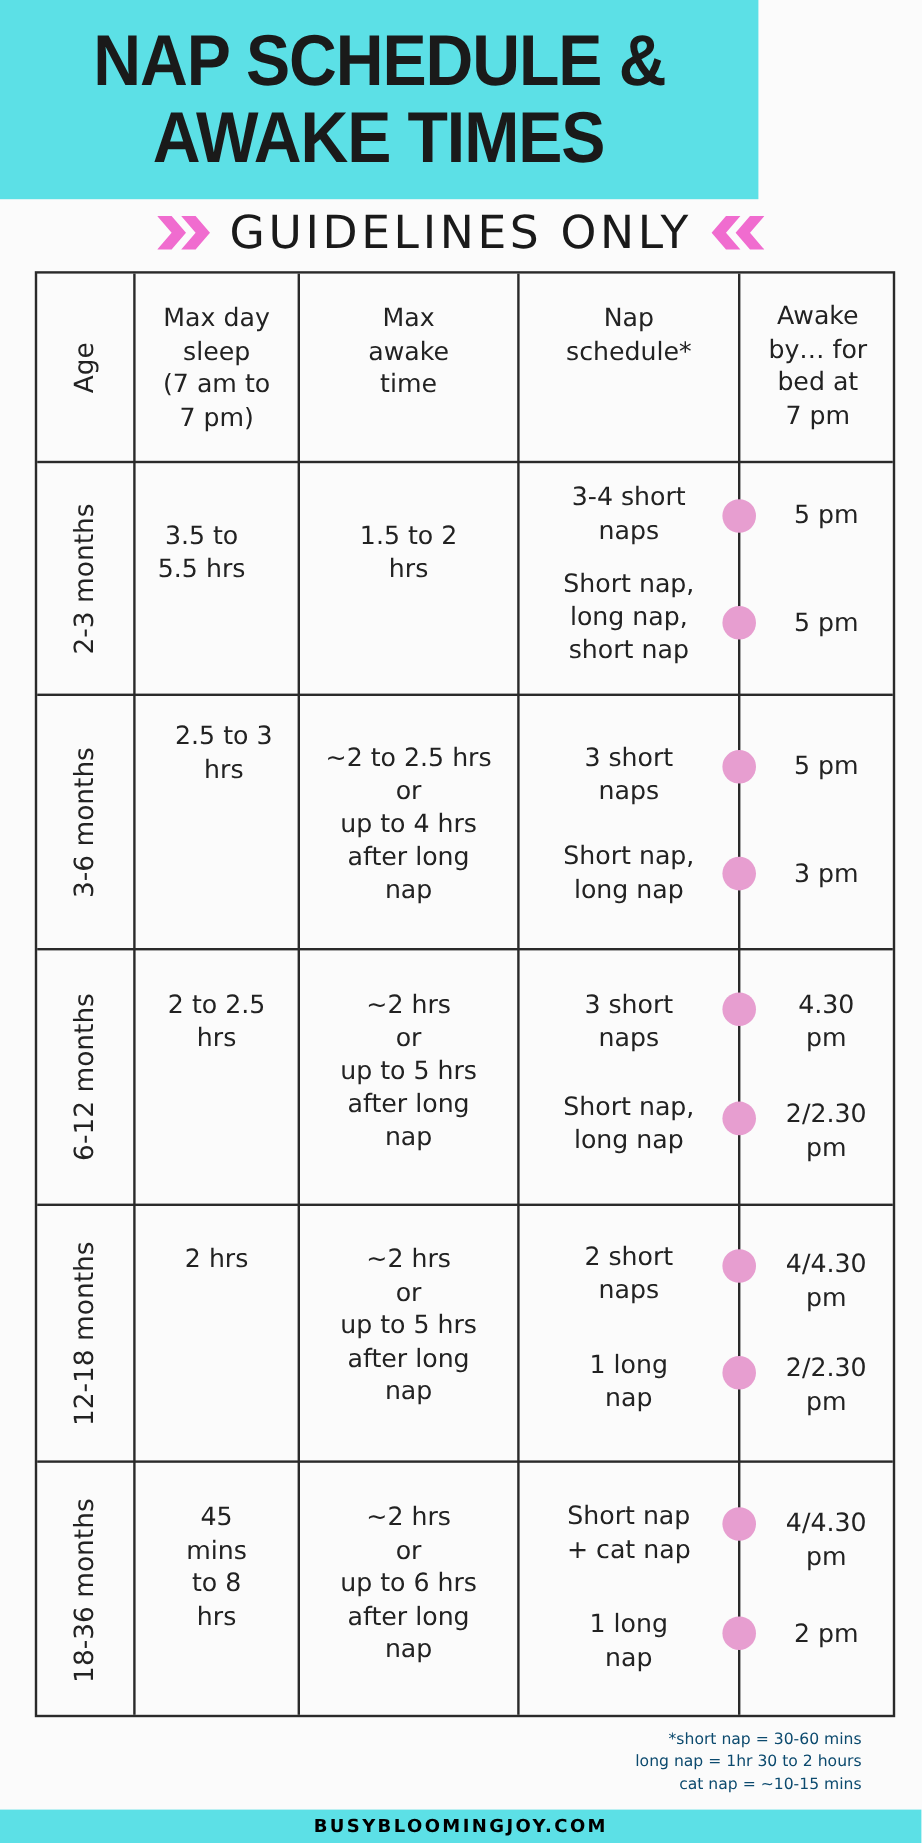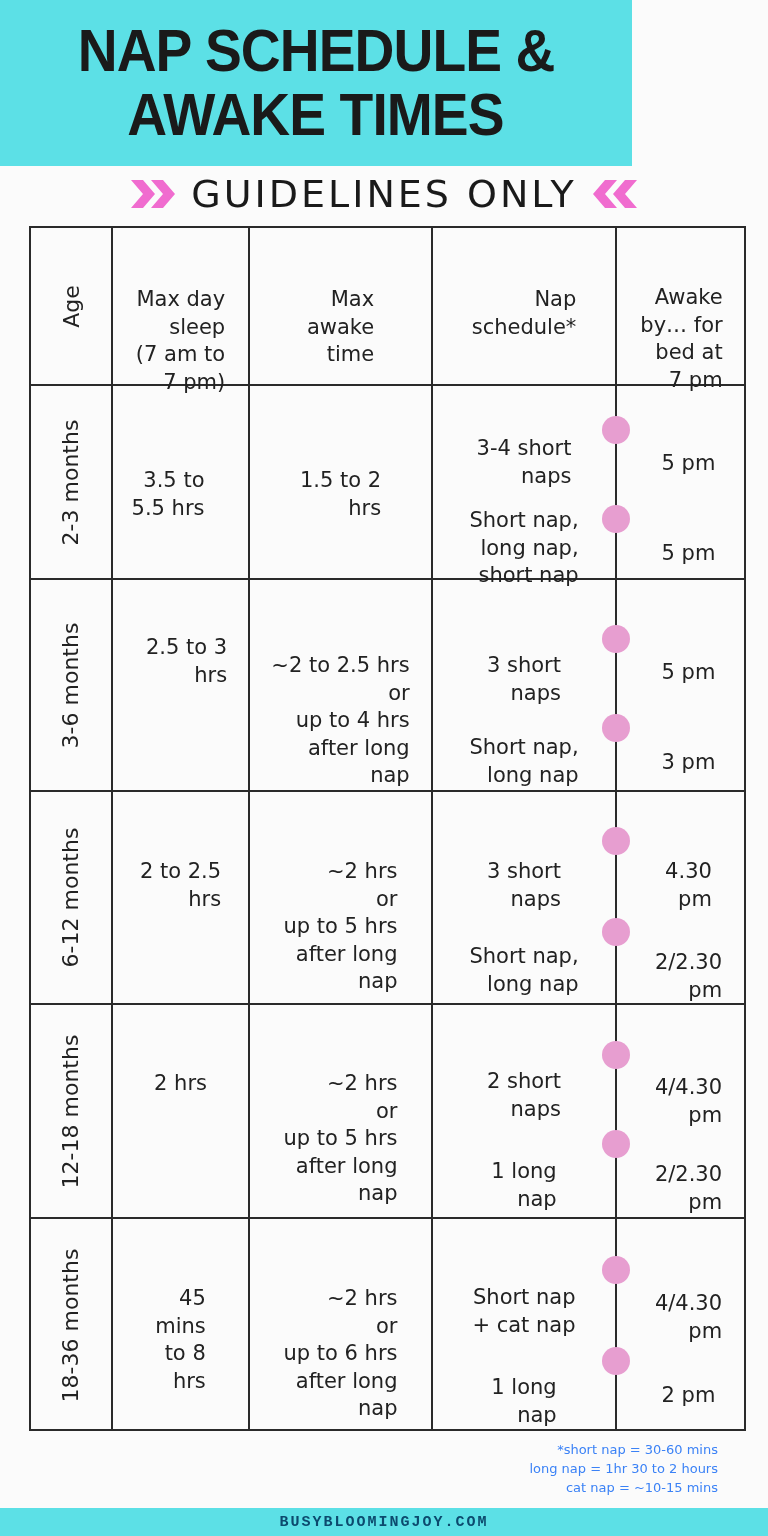--- a/index.html
+++ b/index.html
@@ -30,47 +30,47 @@
 
   .grid {
     position: absolute; left: 29px; top: 226px; width: 717px; height: 1205px;
     border: 2px solid #2a2a2a; background: #fbfbfb;
   }
   .vline { position: absolute; top: 0; bottom: 0; width: 2px; background: #2a2a2a; }
   .hline { position: absolute; left: 0; right: 0; height: 2px; background: #2a2a2a; }
 
   .cell {
     position: absolute; display: flex; flex-direction: column; align-items: center;
-    text-align: right; font-size: 21px; line-height: 27.5px; color: #222; margin-top: 34px;
+    text-align: center; font-size: 21px; line-height: 27.5px; color: #222;
   }
   .cell span { display: block; white-space: pre-line; }
 
   .age-cell {
     position: absolute; display: flex; align-items: center; justify-content: center;
   }
   .age-rot {
     transform: rotate(-90deg); white-space: nowrap; font-size: 22px; color: #222;
   }
 
   .dot {
     position: absolute; width: 28px; height: 28px; border-radius: 50%;
     background: #e79ed0; margin-left: -14px; margin-top: -14px;
   }
 
   .footnote {
     position: absolute; right: 50px; top: 1440px; text-align: right;
-    font-size: 13px; line-height: 19px; color: #3b82f6;
+    font-size: 13px; line-height: 19px; color: #0c4a6e;
   }
 
   .footer-band {
     position: absolute; left: 0; top: 1508px; width: 768px; height: 28px;
     background: #5ce0e6; display: flex; align-items: center; justify-content: center;
   }
   .footer-text {
-    font-size: 15px; letter-spacing: 2px; color: #0c4a6e; font-weight: 700; font-family: Liberation Mono, monospace;
+    font-size: 15px; letter-spacing: 2px; color: #000000; font-weight: 700;
   }
 </style>
 </head>
 <body>
 
 <div class="header-band">
   <div class="title-line">NAP SCHEDULE &amp;</div>
   <div class="title-line">AWAKE TIMES</div>
 </div>
 

